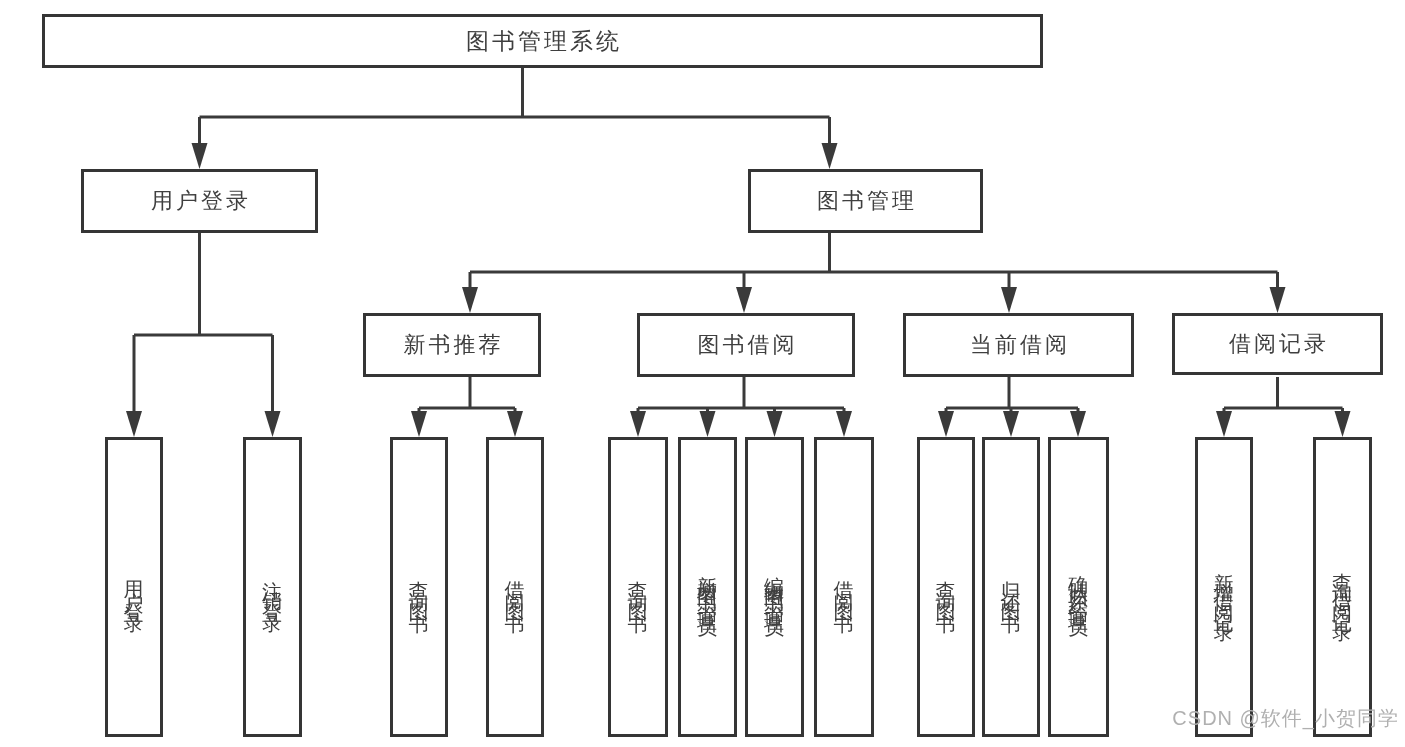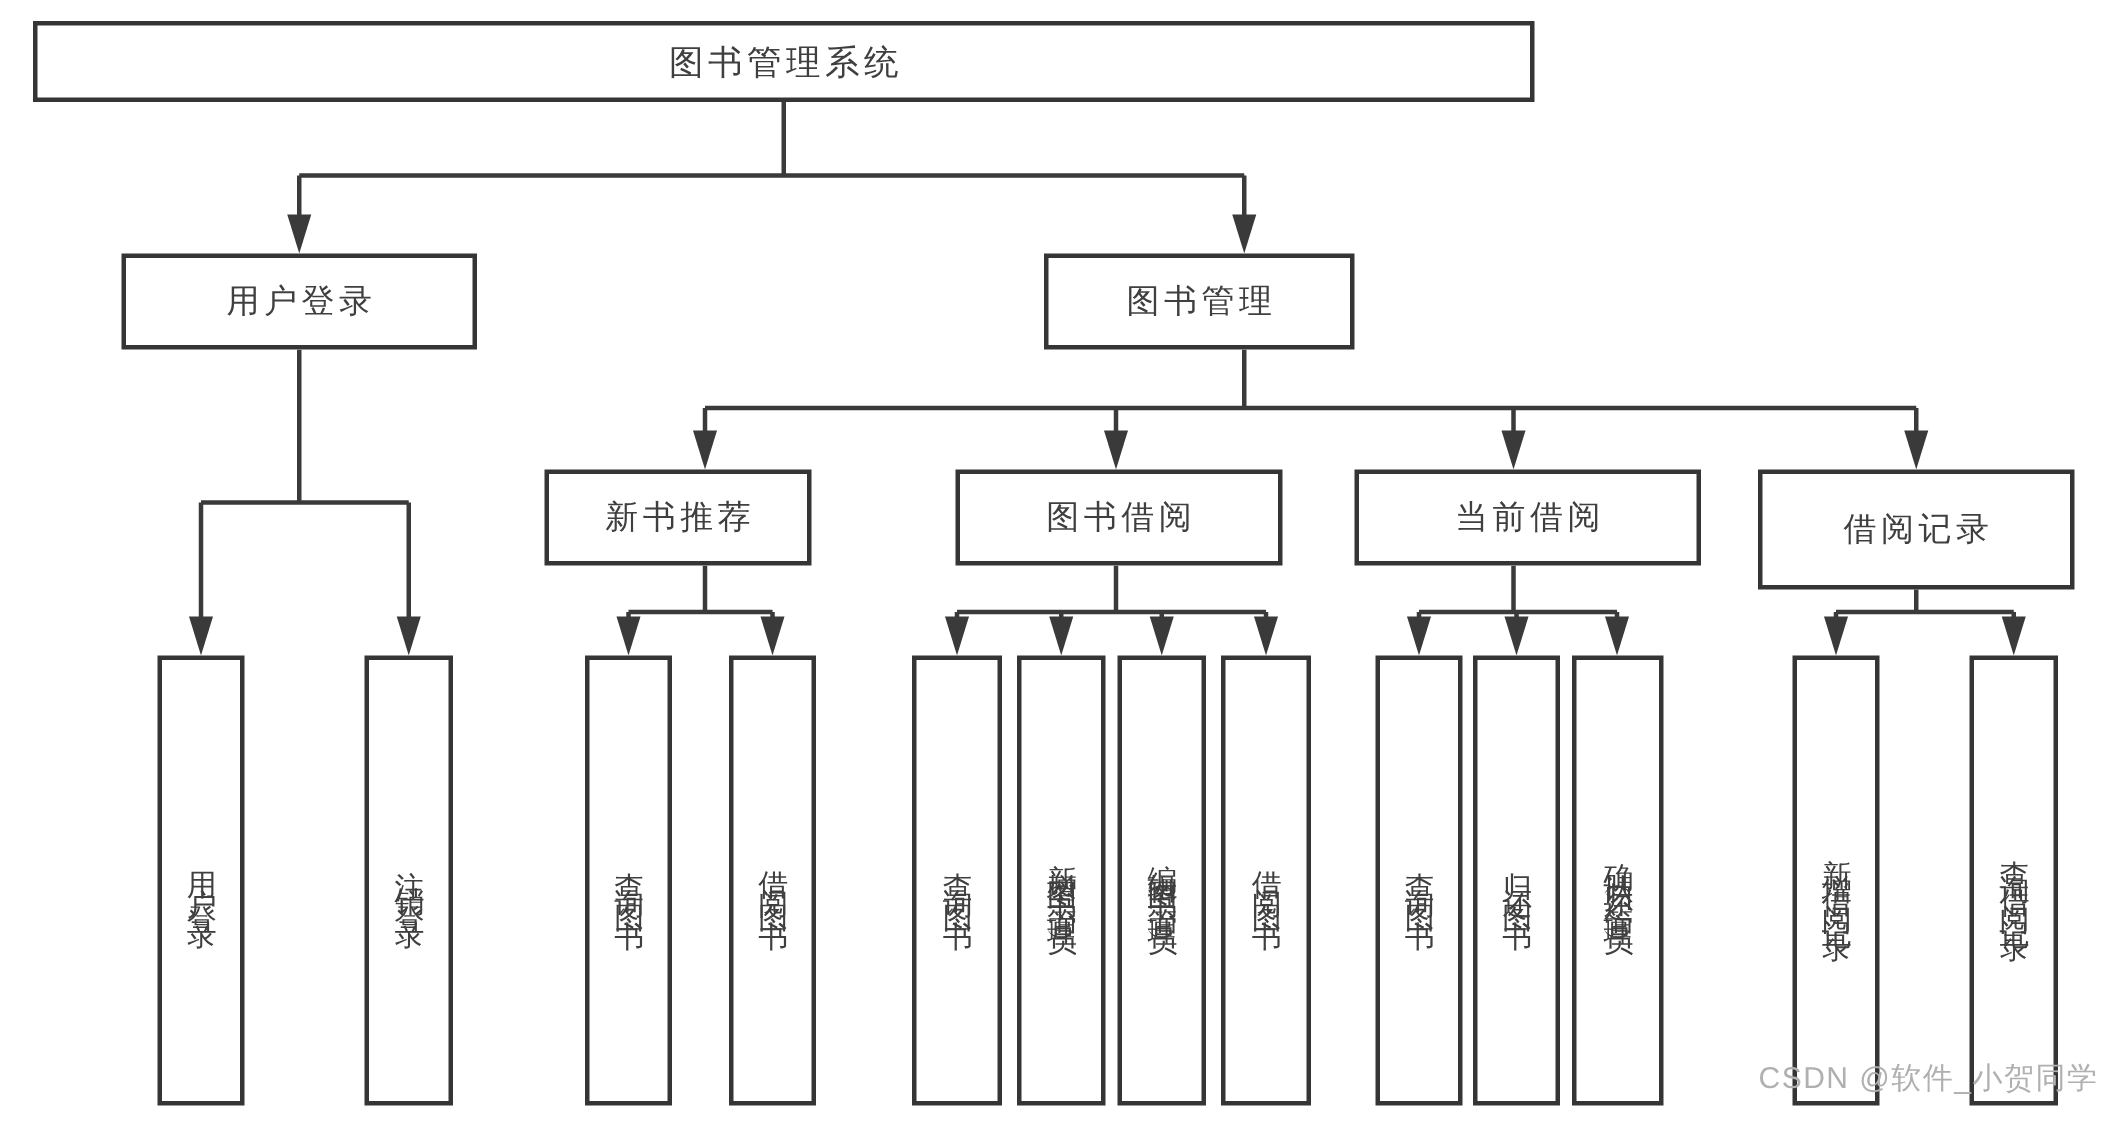--- a/index.html
+++ b/index.html
@@ -20,21 +20,21 @@
   #wires{position:absolute;left:0;top:0;width:1405px;height:747px;}
   .box{
     position:absolute;
     box-sizing:border-box;
     background:#fff;
     border:3px solid #353535;
     display:flex;align-items:center;justify-content:center;
     text-align:center;
   }
   .hbox{font-size:22px;letter-spacing:3px;padding-left:3px;white-space:nowrap;}
-  .root{font-size:23px;}
+  .root{font-size:23px;margin-left:20px;}
   .leaf{top:437px;height:300px;}
   .leaf span{
     writing-mode:vertical-rl;
     text-orientation:mixed;
     font-size:20px;
     letter-spacing:11px;
     line-height:1;
     white-space:nowrap;
   }
   .leaf.long span{letter-spacing:6px;}
@@ -104,26 +104,26 @@
       <polygon points="938,411 954,411 946,437" fill="#3a3a3a"></polygon>
       <polygon points="1003,411 1019,411 1011,437" fill="#3a3a3a"></polygon>
       <polygon points="1070,411 1086,411 1078,437" fill="#3a3a3a"></polygon>
       <polygon points="1216,411 1232,411 1224,437" fill="#3a3a3a"></polygon>
       <polygon points="1334.5,411 1350.5,411 1342.5,437" fill="#3a3a3a"></polygon>
     </svg>
 
   <div class="box hbox root" style="left:22px;top:14px;width:1001px;height:54px">图书管理系统</div>
 
   <div class="box hbox" style="left:81px;top:169px;width:237px;height:64px">用户登录</div>
-  <div class="box hbox" style="left:696px;top:169px;width:207px;height:64px">图书管理</div>
+  <div class="box hbox" style="left:748px;top:169px;width:235px;height:64px">图书管理</div>
 
   <div class="box hbox" style="left:363px;top:313px;width:178px;height:64px">新书推荐</div>
   <div class="box hbox" style="left:637px;top:313px;width:218px;height:64px">图书借阅</div>
   <div class="box hbox" style="left:903px;top:313px;width:231px;height:64px">当前借阅</div>
-  <div class="box hbox" style="left:1172px;top:313px;width:211px;height:80px">借阅记录</div>
+  <div class="box hbox" style="left:1172px;top:313px;width:211px;height:62px">借阅记录</div>
 
   <div class="box leaf" style="left:105px;width:58px">
     <span>用户登录</span>
   </div>
   <div class="box leaf" style="left:243px;width:59px">
     <span>注销登录</span>
   </div>
 
   <div class="box leaf" style="left:390px;width:58px">
     <span>查询图书</span>

